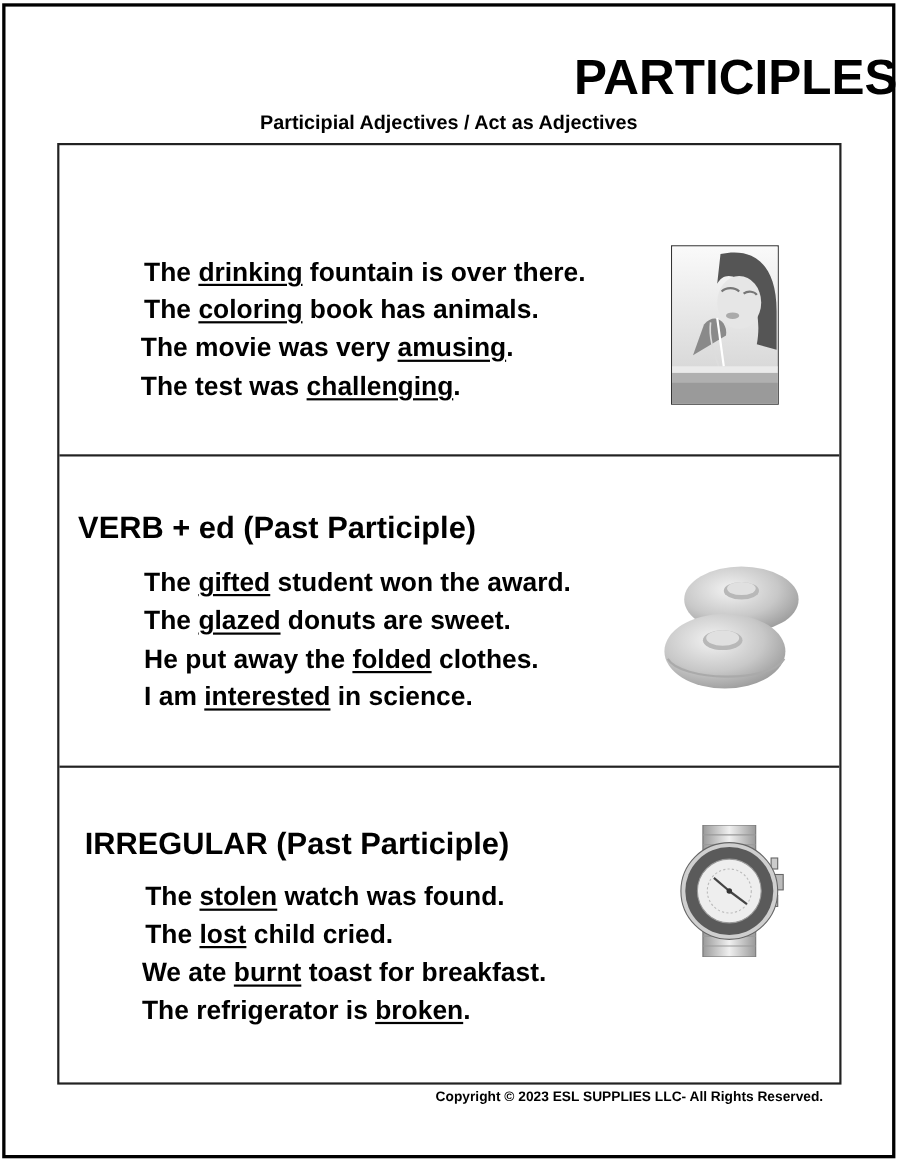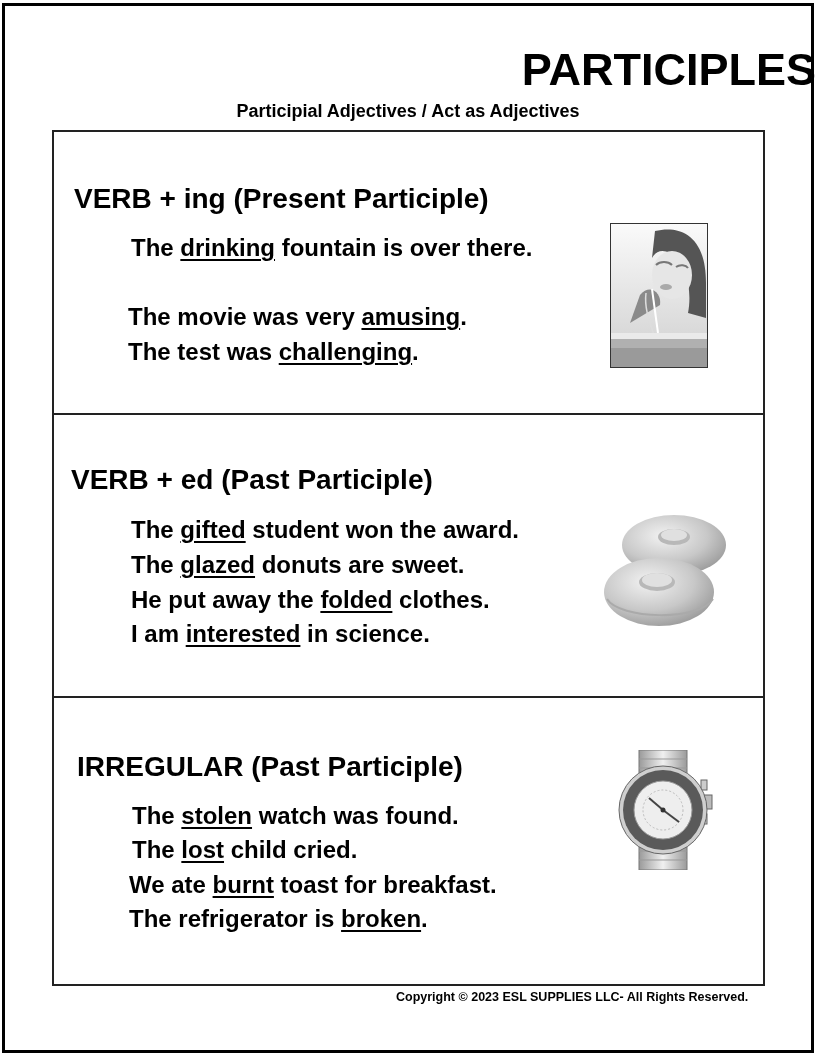--- a/index.html
+++ b/index.html
@@ -25,22 +25,22 @@
 <body>
 
 <div class="outer"></div>
 
 <div class="title">PARTICIPLES</div>
 <div class="subtitle">Participial Adjectives / Act as Adjectives</div>
 
 <div class="box">
 
   <div class="section" style="top:0; height:282px;">
-    <div class="heading" style="left:20px; top:50px;">VERB + ing (Present Participle)</div>
     <div class="line" style="left:77px; top:102px;"><span>The </span><span class="u">drinking</span><span> fountain is over there.</span></div>
+    <div class="line" style="left:77px; top:136px;"><span>The </span><span class="u">coloring</span><span> book has animals.</span></div>
     <div class="line" style="left:74px; top:171px;"><span>The movie was very </span><span class="u">amusing</span><span>.</span></div>
     <div class="line" style="left:74px; top:206px;"><span>The test was </span><span class="u">challenging</span><span>.</span></div>
 
     <svg class="pic" style="left:556px; top:91px;" width="98" height="145" viewBox="0 0 98 145">
       <rect x="0.5" y="0.5" width="97" height="144" fill="#f4f4f4" stroke="#333" stroke-width="1.5"></rect>
       <defs>
         <linearGradient id="g1" x1="0" y1="0" x2="0" y2="1">
           <stop offset="0" stop-color="#fafafa"></stop>
             <stop offset="1" stop-color="#cfcfcf"></stop>
         </linearGradient>

